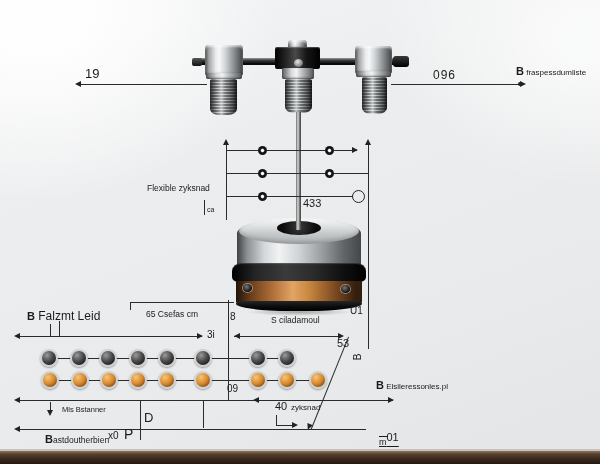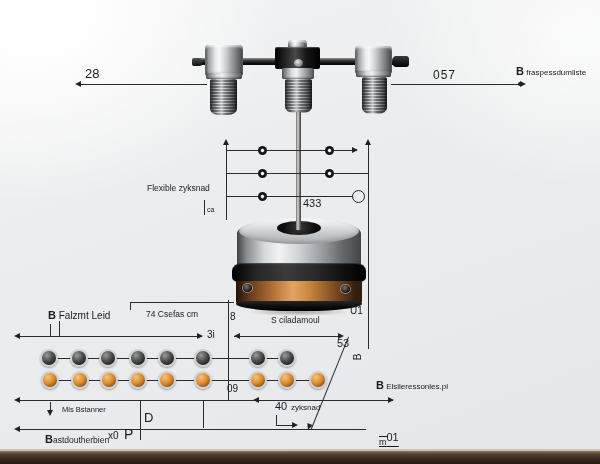--- a/index.html
+++ b/index.html
@@ -69,26 +69,26 @@
   <div style="position:absolute;left:239px;top:218px;width:120px;height:26px;z-index:3;border-radius:50%;background:linear-gradient(180deg,#fafbfb,#c6c9cb 60%,#aeb1b3);box-shadow:inset 0 -2px 4px rgba(0,0,0,.18);"></div>
   <div style="position:absolute;left:277px;top:221px;width:44px;height:14px;z-index:4;border-radius:50%;background:radial-gradient(circle at 50% 40%,#3a3a3a,#0c0c0c 70%);"></div>
   <div style="position:absolute;left:232px;top:263px;width:134px;height:19px;z-index:5;border-radius:10px 10px 6px 6px/8px 8px 5px 5px;background:linear-gradient(90deg,#000,#262626 18%,#3b3b3b 40%,#2c2c2c 60%,#111 82%,#000);box-shadow:inset 0 1px 1px rgba(255,255,255,.18);"></div>
   <div style="position:absolute;left:236px;top:281px;width:126px;height:21px;z-index:5;background:linear-gradient(90deg,#1f1309 0,#6b3f1d 12%,#b5713a 30%,#e2a565 45%,#c9863f 58%,#7e4c22 78%,#341e0d 95%);"></div>
   <div style="position:absolute;left:243px;top:284px;width:9px;height:8px;border-radius:50%;z-index:6;background:radial-gradient(circle at 40% 35%,#777,#111 70%);box-shadow:0 0 0 1px rgba(220,220,220,.5);"></div>
   <div style="position:absolute;left:341px;top:285px;width:9px;height:8px;border-radius:50%;z-index:6;background:radial-gradient(circle at 40% 35%,#777,#111 70%);box-shadow:0 0 0 1px rgba(220,220,220,.5);"></div>
   <div style="position:absolute;left:236px;top:301px;width:126px;height:10px;z-index:5;border-radius:4px 4px 60px 60px/3px 3px 8px 8px;background:linear-gradient(180deg,#262626,#0a0a0a 60%,#000);"></div>
 
   <div class="hl" style="left:80px;top:84px;width:127px;"></div>
   <span class="ar l" style="left:75px;top:81px;"></span>
-  <span class="t" style="left:85px;top:67px;font-size:13px;">28</span>
+  <span class="t" style="left:85px;top:67px;font-size:13px;">19</span>
 
   <div class="hl" style="left:391px;top:84px;width:133px;"></div>
   <span class="ar r" style="left:520px;top:81px;"></span>
   <div style="position:absolute;left:518px;top:82px;width:4px;height:4px;border-radius:50%;background:#222;z-index:7;"></div>
-  <span class="t" style="left:433px;top:69px;font-size:12px;letter-spacing:1px;">057</span>
+  <span class="t" style="left:433px;top:69px;font-size:12px;letter-spacing:1px;">096</span>
   <span class="t note" style="left:516px;top:66px;font-size:8px;">B fraspessdumliste</span>
 
   <div class="vl" style="left:226px;top:143px;height:77px;"></div>
   <span class="ar u" style="left:223px;top:139px;"></span>
   <div class="vl" style="left:368px;top:143px;height:206px;"></div>
   <span class="ar u" style="left:365px;top:139px;"></span>
 
   <div class="hl" style="left:226px;top:150px;width:131px;"></div>
   <span class="ar r" style="left:352px;top:147px;"></span>
   <div class="hl" style="left:226px;top:173px;width:142px;"></div>
@@ -96,23 +96,23 @@
   <span class="t" style="left:303px;top:198px;font-size:11px;">433</span>
   <div style="position:absolute;left:352px;top:190px;width:11px;height:11px;border:1.5px solid #222;border-radius:50%;z-index:7;"></div>
 
   <span class="t" style="left:147px;top:184px;font-size:8.5px;">Flexible zyksnad</span>
   <div class="vl" style="left:204px;top:200px;height:15px;"></div>
   <span class="t" style="left:207px;top:206px;font-size:7px;">ca</span>
 
   <div class="hl" style="left:130px;top:302px;width:104px;"></div>
   <div class="vl" style="left:130px;top:302px;height:8px;"></div>
 
-  <span class="t note" style="left:48px;top:310px;font-size:10px;">B Falzmt Leid</span>
+  <span class="t note" style="left:27px;top:310px;font-size:12px;">B Falzmt Leid</span>
   <div class="vl" style="left:59px;top:321px;height:15px;"></div>
-  <span class="t" style="left:146px;top:310px;font-size:8.5px;">74 Csefas cm</span>
+  <span class="t" style="left:146px;top:310px;font-size:8.5px;">65 Csefas cm</span>
   <span class="t" style="left:230px;top:312px;font-size:10px;">8</span>
   <div class="vl" style="left:228px;top:300px;height:100px;"></div>
 
   <div class="hl" style="left:18px;top:336px;width:184px;"></div>
   <span class="ar l" style="left:14px;top:333px;"></span>
   <span class="ar r" style="left:197px;top:333px;"></span>
   <div class="vl" style="left:50px;top:324px;height:12px;"></div>
   <span class="t" style="left:207px;top:330px;font-size:10px;">3i</span>
 
   <div class="hl" style="left:234px;top:336px;width:108px;"></div>

